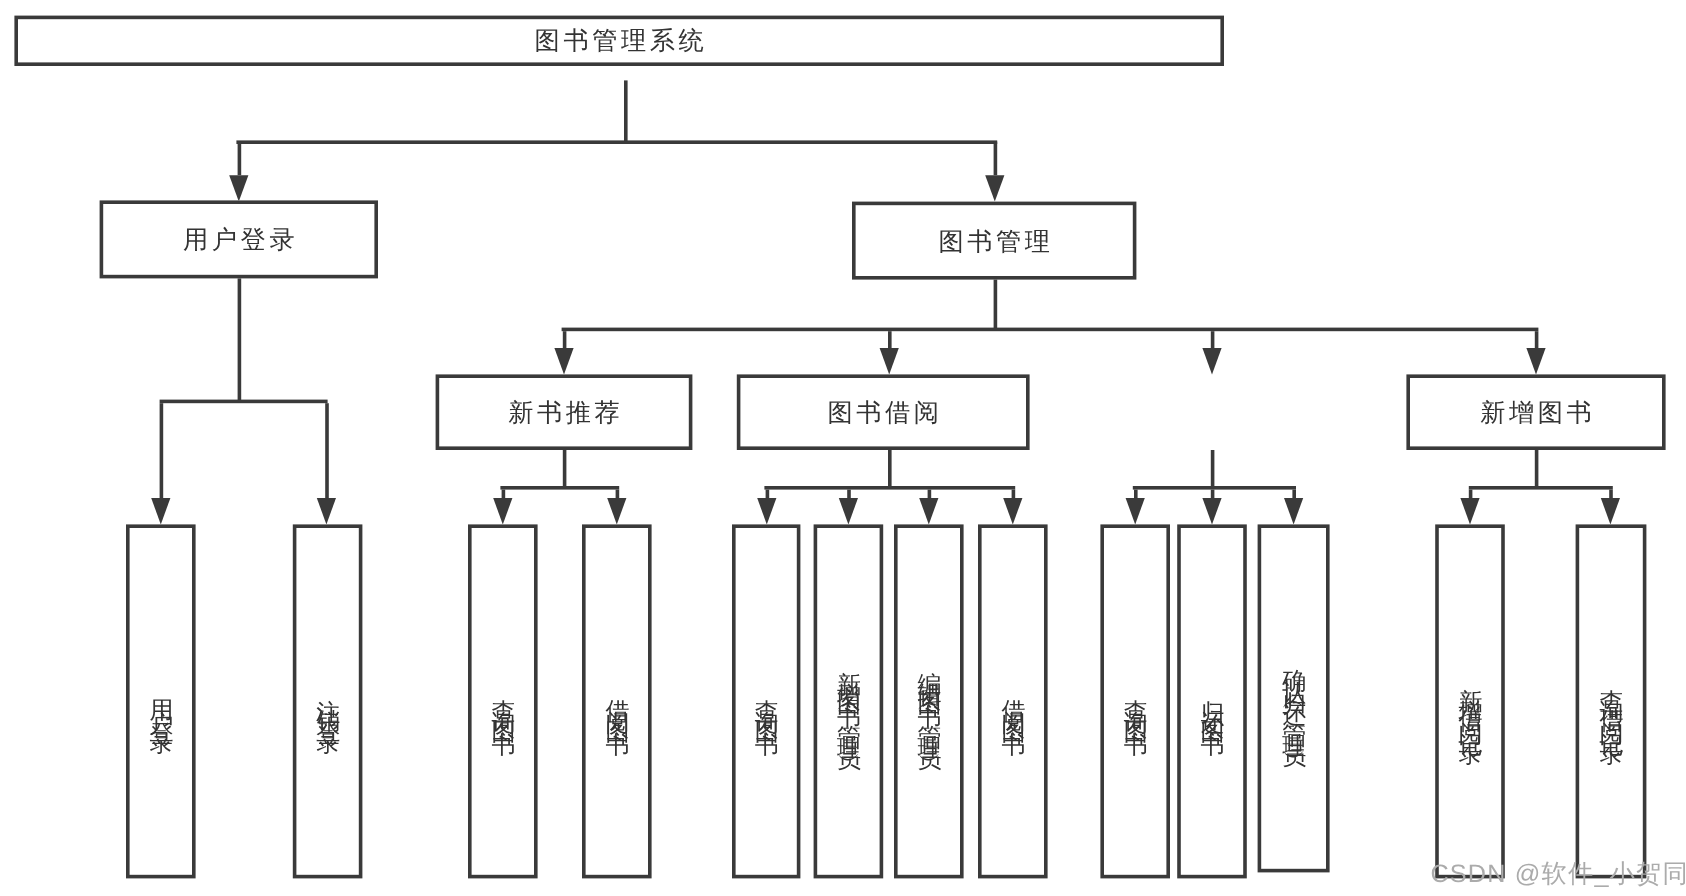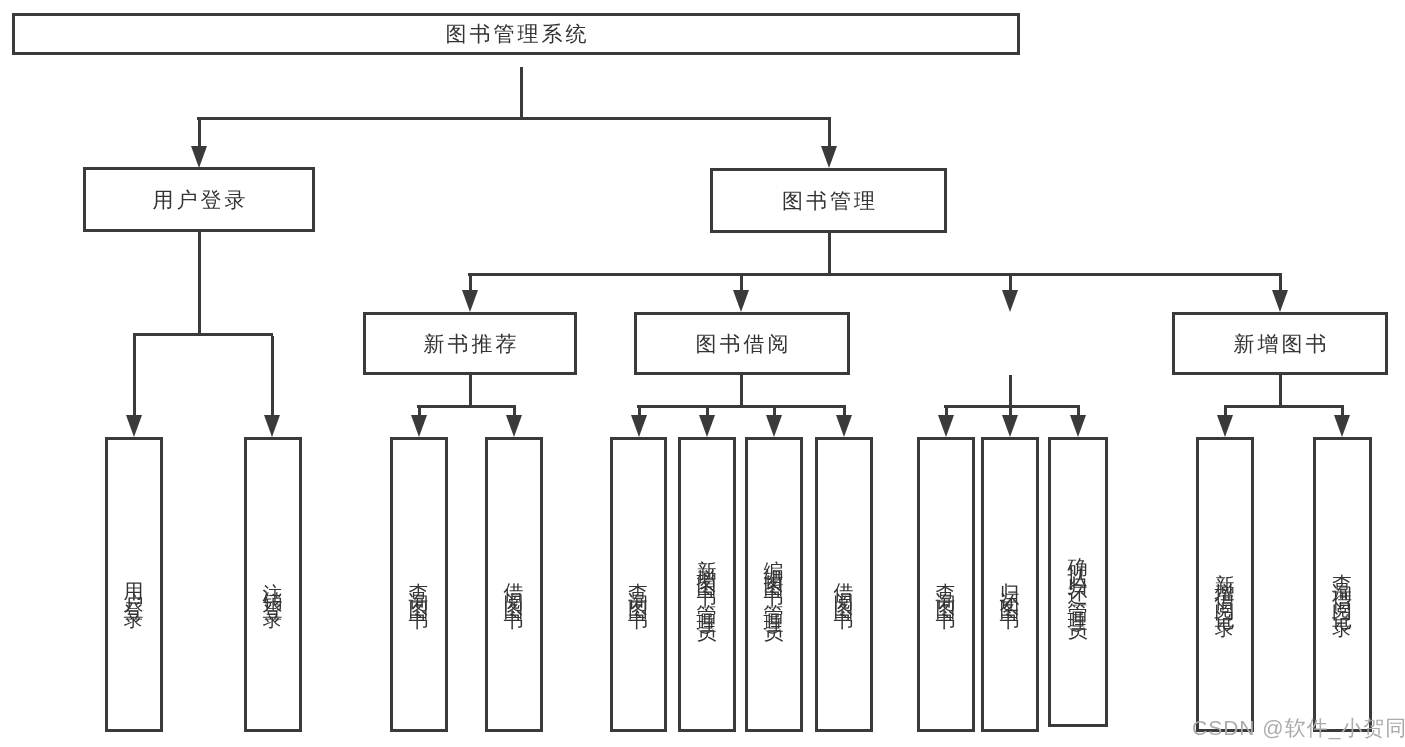--- a/index.html
+++ b/index.html
@@ -99,21 +99,21 @@
   <div class="ln" style="left:740px;top:276px;width:3px;height:14px"></div>
   <div class="ah" style="left:733px;top:290px"></div>
   <div class="ln" style="left:1009px;top:276px;width:3px;height:14px"></div>
   <div class="ah" style="left:1002px;top:290px"></div>
   <div class="ln" style="left:1279px;top:276px;width:3px;height:14px"></div>
   <div class="ah" style="left:1272px;top:290px"></div>
 
   <div class="box h" style="left:363px;top:312px;width:214px;height:63px">
     <span class="lbl">新书推荐</span>
   </div>
-  <div class="box h" style="left:634px;top:312px;width:216px;height:63px">
+  <div class="box h" style="left:614px;top:312px;width:244px;height:63px">
     <span class="lbl">图书借阅</span>
   </div>
   <div class="box h" style="left:1172px;top:312px;width:216px;height:63px">
     <span class="lbl">新增图书</span>
   </div>
 
   <div class="ln" style="left:469px;top:375px;width:3px;height:32px"></div>
   <div class="ln" style="left:417px;top:405px;width:99px;height:3px"></div>
   <div class="ln" style="left:418px;top:408px;width:3px;height:7px"></div>
   <div class="ah" style="left:411px;top:415px"></div>

